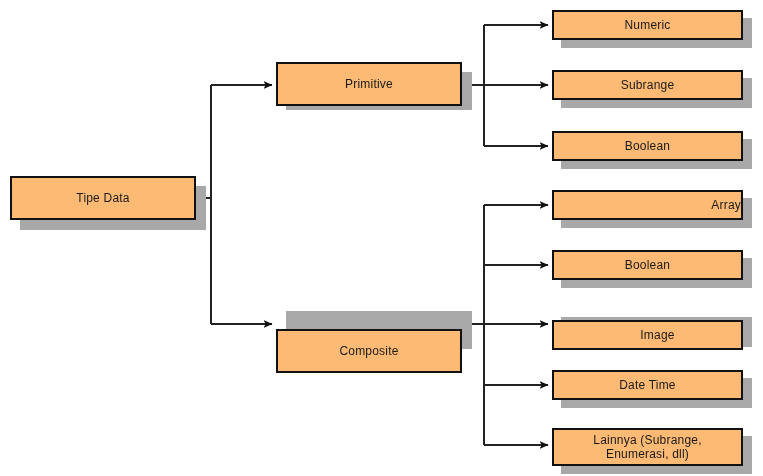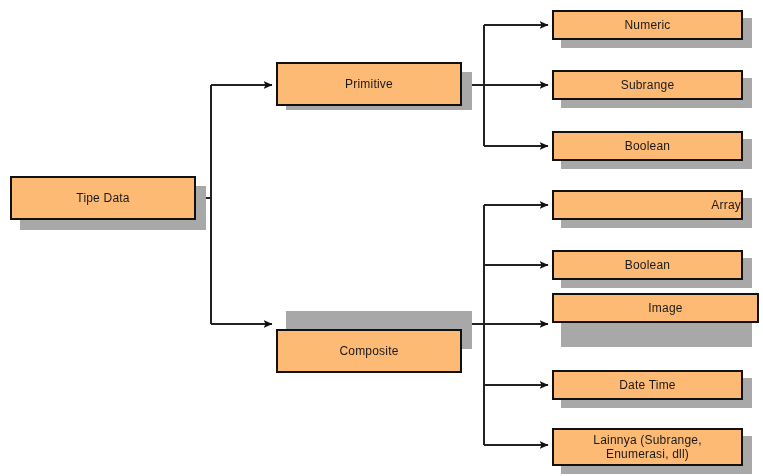--- a/index.html
+++ b/index.html
@@ -102,21 +102,21 @@
   <div class="node" style="left:552px;top:131px;width:191px;height:30px;">
     <span class="label">Boolean</span>
   </div>
 
   <div class="node" style="left:552px;top:190px;width:191px;height:30px;justify-content:flex-end;">
     <span class="label">Array</span>
   </div>
   <div class="node" style="left:552px;top:250px;width:191px;height:30px;">
     <span class="label">Boolean</span>
   </div>
-  <div class="node" style="left:552px;top:293px;width:207px;height:30px;padding-left:20px;">
+  <div class="node" style="left:552px;top:320px;width:191px;height:30px;padding-left:20px;">
     <span class="label">Image</span>
   </div>
   <div class="node" style="left:552px;top:370px;width:191px;height:30px;">
     <span class="label">Date Time</span>
   </div>
   <div class="node" style="left:552px;top:428px;width:191px;height:38px;">
     <span class="label">Lainnya (Subrange,
 Enumerasi, dll)</span>
   </div>
 

